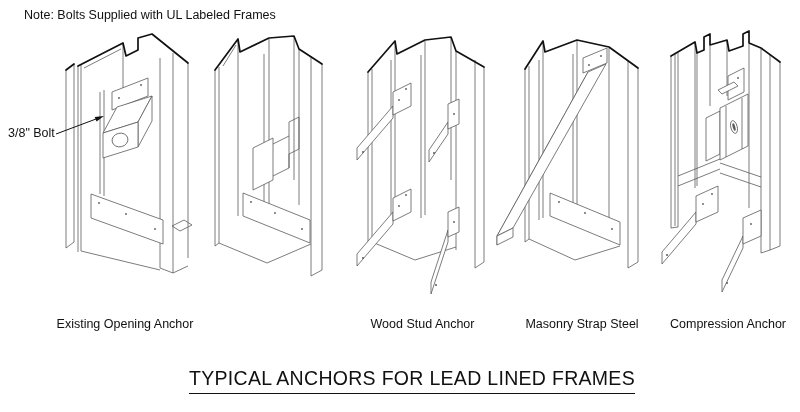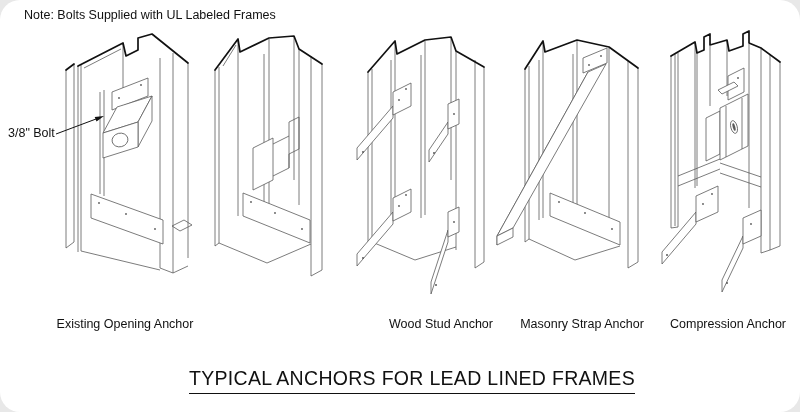--- a/index.html
+++ b/index.html
@@ -10,38 +10,37 @@
   }
   html,body{margin:0;padding:0;background:#e8e8e8;}
   .canvas{
     position:relative;
     width:800px;height:412px;
     background:var(--bg);
     font-family:"Liberation Sans", sans-serif;
     color:var(--text);
     overflow:hidden;
     margin:0 auto;
-    border-radius:20px;
   }
   .note{
     position:absolute;left:24px;top:8px;
     font-size:12.5px;white-space:nowrap;
   }
   .bolt-label{
     position:absolute;left:8px;top:126px;
     font-size:12.5px;white-space:nowrap;
   }
   .drawing{position:absolute;}
   .anchor-label{
     position:absolute;top:317px;height:16px;
     font-size:12.5px;text-align:center;white-space:nowrap;
   }
   .l1{left:35px;width:180px;text-align:center;}
   .l2{left:195px;width:155px;}
-  .l3{left:338px;width:155px;text-align:right;}
+  .l3{left:345px;width:155px;}
   .l4{left:498px;width:168px;}
   .l5{left:648px;width:160px;}
   .title-row{
     position:absolute;left:12px;top:367px;width:800px;
     text-align:center;
   }
   .title-row span{
     display:inline-block;
     font-size:19.5px;letter-spacing:0.3px;
     border-bottom:1.6px solid var(--line);
@@ -208,20 +207,20 @@
       <circle class="dot" cx="79" cy="255" r="1"></circle>
       <path class="fc" d="M95,190 L113,182 L113,208 L95,216 Z"></path>
       <circle class="dot" cx="103" cy="196" r="0.9"></circle>
     </g>
   </svg>
 
   <div class="bolt-label">3/8" Bolt</div>
 
   <div class="anchor-label l1">Existing Opening Anchor</div>
   <div class="anchor-label l3">Wood Stud Anchor</div>
-  <div class="anchor-label l4">Masonry Strap Anchor</div>
+  <div class="anchor-label l4">Masonry Strap Steel</div>
   <div class="anchor-label l5">Compression Anchor</div>
 
   <div class="title-row">
     <span>TYPICAL ANCHORS FOR LEAD LINED FRAMES</span>
   </div>
 
 </div>
 
 </body></html>

